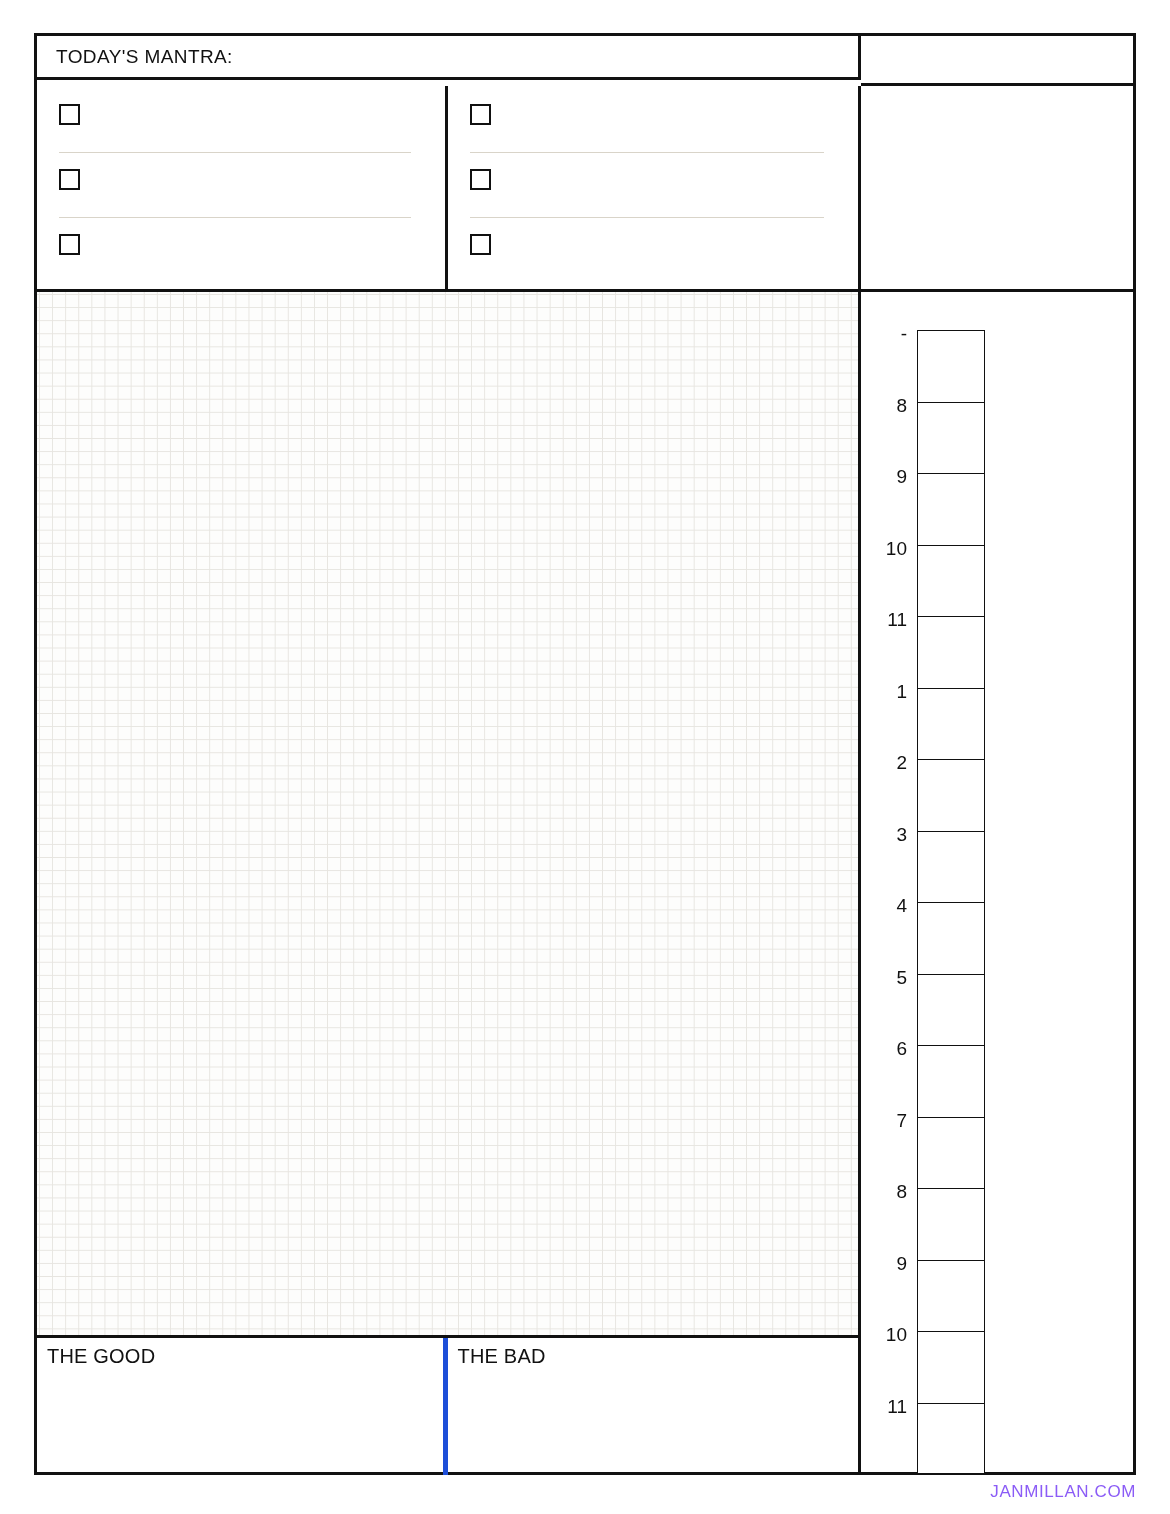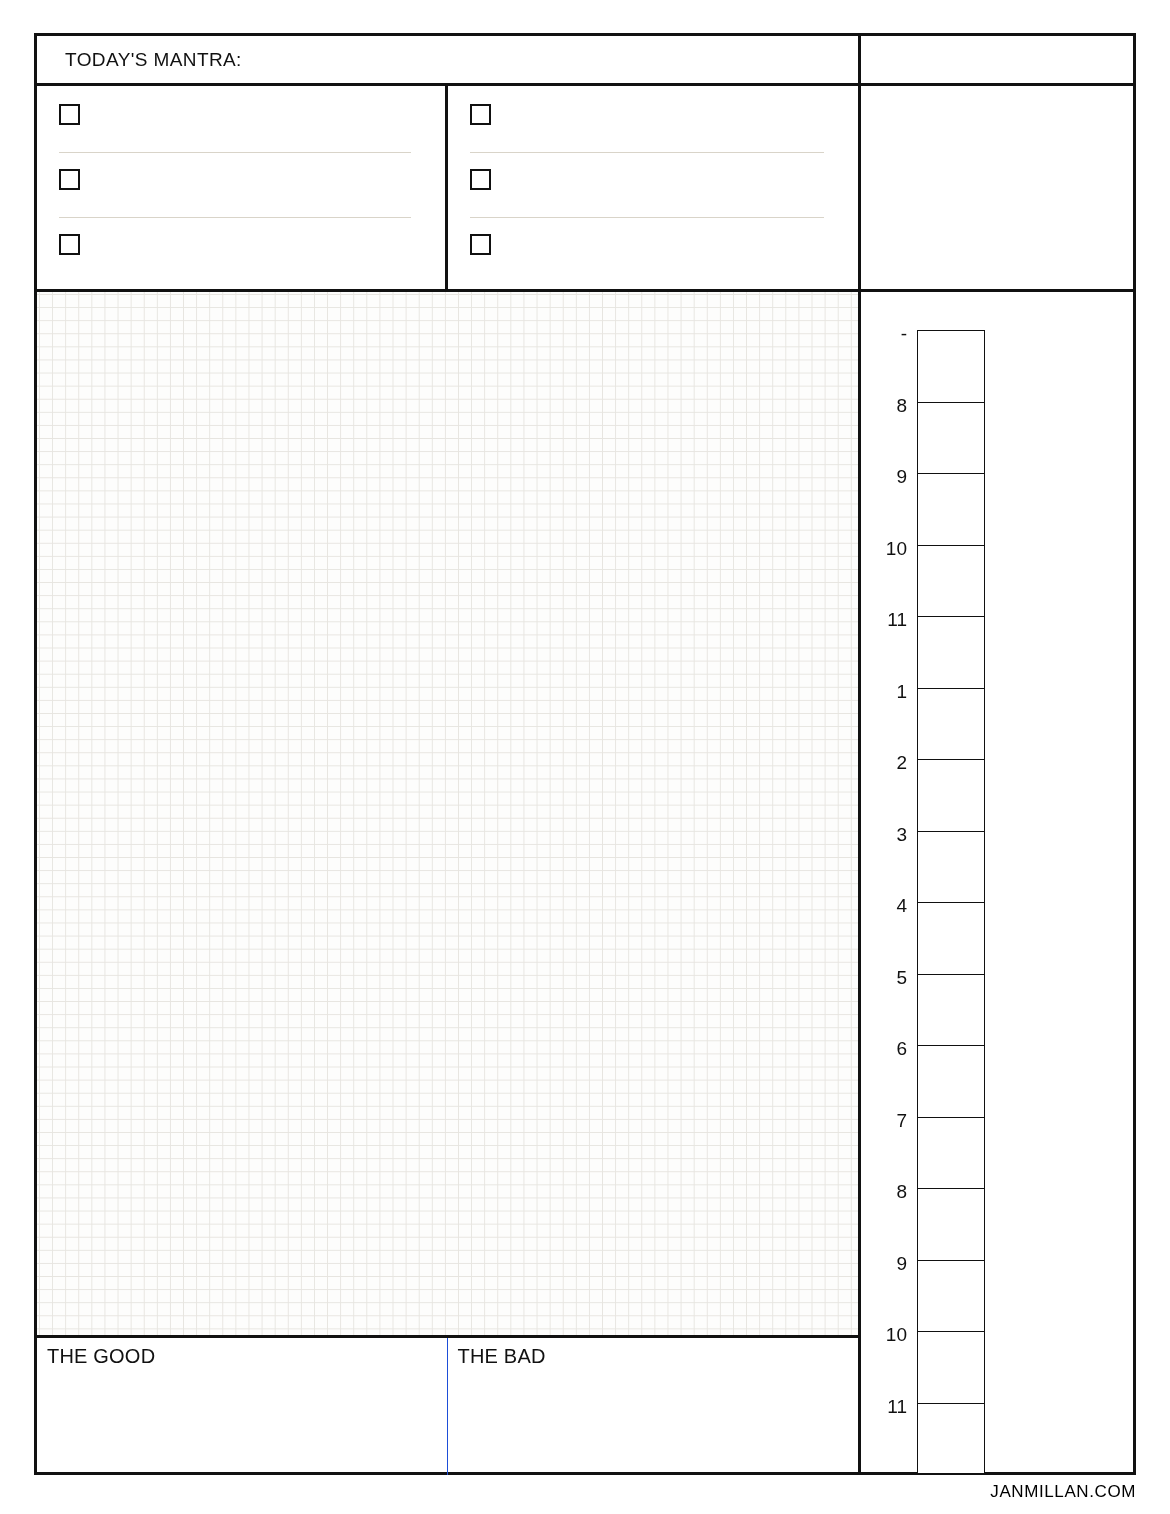--- a/index.html
+++ b/index.html
@@ -35,27 +35,27 @@
     top: 0;
     width: 100%;
     height: 253px;
     box-sizing: border-box;
   }
   .mantra-row {
     position: absolute;
     left: 0;
     top: 0;
     width: 824px;
-    height: 50px;
+    height: 44px;
     box-sizing: border-box;
     border-bottom: 3px solid #111111;
     border-right: 3px solid #111111;
     display: flex;
     align-items: center;
-    padding-left: 28px;
+    padding-left: 19px;
   }
   .mantra-label {
     font-size: 19px;
     letter-spacing: 0.4px;
     color: #111111;
   }
 
   .tasks-wrap {
     position: absolute;
     left: 0;
@@ -154,21 +154,21 @@
     border-right: 3px solid #111111;
     display: flex;
   }
   .bottom-box {
     box-sizing: border-box;
     width: 412px;
     height: 100%;
     padding: 7px 0 0 10px;
   }
   .bottom-box.left {
-    border-right: 1px solid #1d4ed8;
+    border-right: 5px solid #1d4ed8;
   }
   .bottom-box-label {
     font-size: 20px;
     letter-spacing: 0.2px;
   }
 
   
   .schedule-pane {
     position: absolute;
     left: 824px;
@@ -209,21 +209,21 @@
     border-bottom: 1.5px solid #111111;
   }
 
   
   .footer-credit {
     position: absolute;
     right: 34px;
     top: 1482px;
     font-size: 17px;
     letter-spacing: 0.6px;
-    color: #000000;
+    color: #8b5cf6;
   }
 </style>
 </head>
 <body>
 
 <div id="planner-page">
 
   <div class="top-band">
 
     <div class="mantra-row">

